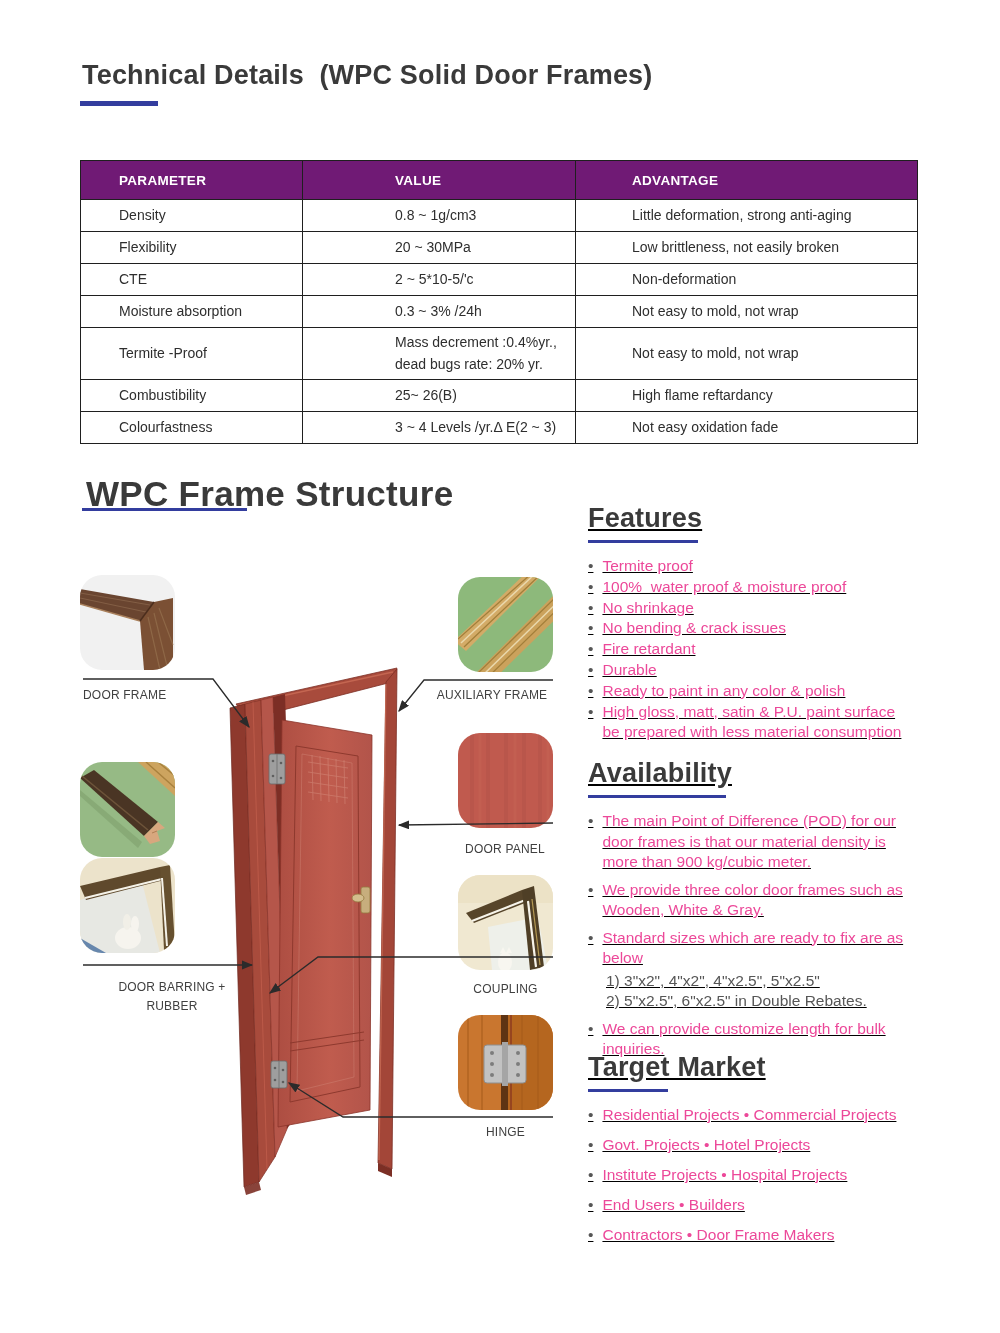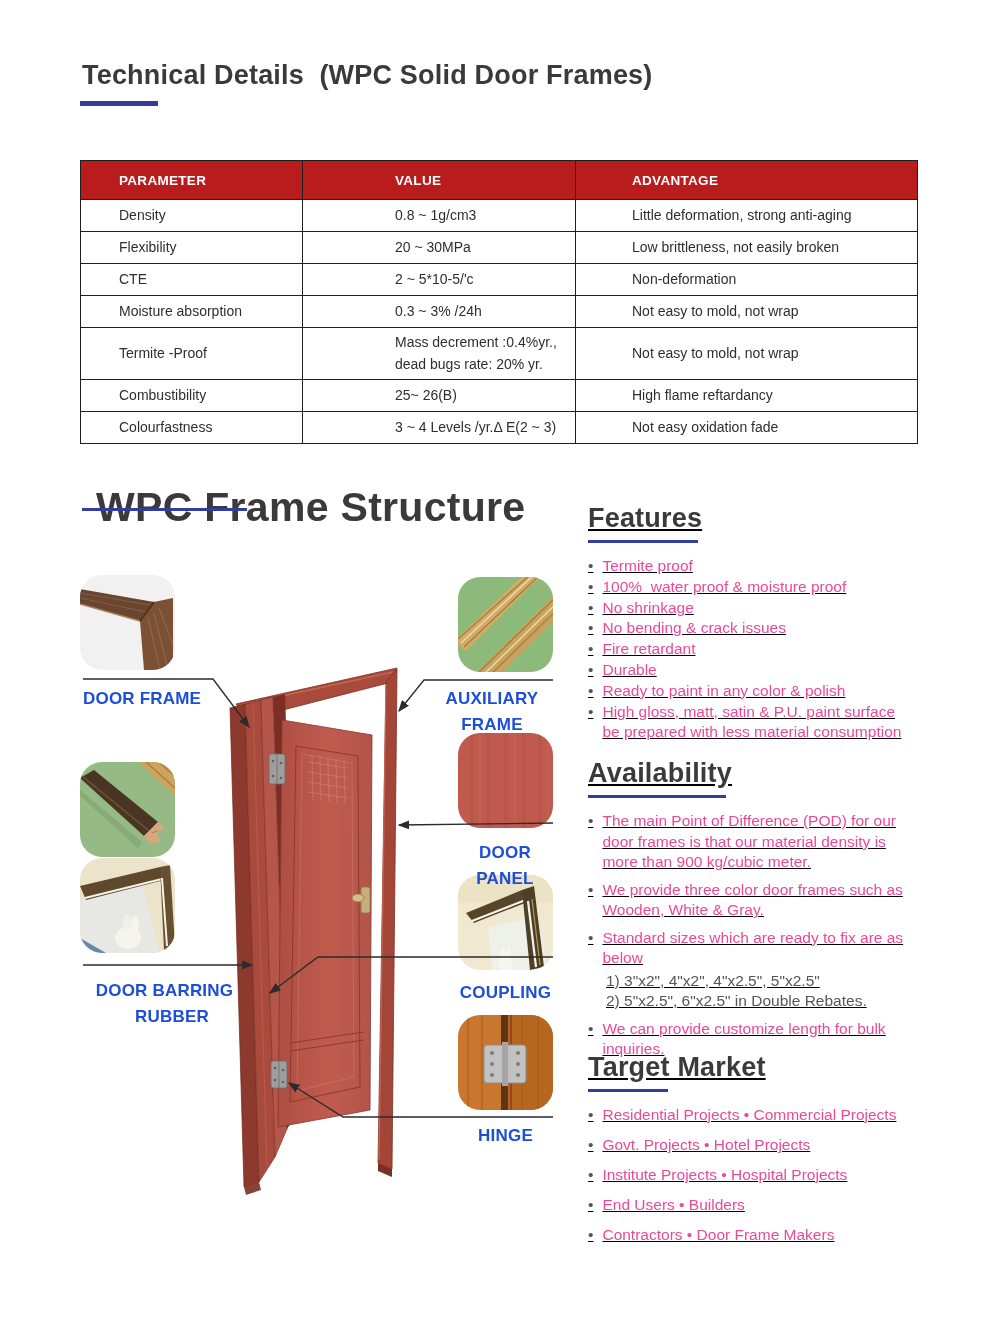--- a/index.html
+++ b/index.html
@@ -7,49 +7,49 @@
     position:relative;width:1000px;height:1333px;margin:0 auto;background:#ffffff;
     font-family:"Liberation Sans","DejaVu Sans",sans-serif;overflow:hidden;
   }
   
   .title{
     position:absolute;left:82px;top:60px;margin:0;
     font-size:27px;font-weight:bold;color:#3a3a3a;letter-spacing:0.2px;white-space:pre;
   }
   .title-underline{position:absolute;left:80px;top:101px;width:78px;height:5px;background:#333d9e;}
   .structure-heading{
-    position:absolute;left:82px;top:470px;margin:14px;
-    font-size:41px;font-weight:bold;color:#3a3a3a;letter-spacing:0.3px;
+    position:absolute;left:82px;top:470px;margin:4px;
+    font-size:35px;font-weight:bold;color:#3a3a3a;letter-spacing:0.3px;
   }
   .structure-underline{position:absolute;left:82px;top:508px;width:165px;height:3px;background:#333d9e;}
 
   
   .spec-table{
     position:absolute;left:80px;top:160px;width:837px;border-collapse:collapse;
     font-size:14px;color:#2e2e2e;table-layout:fixed;
   }
   .spec-table th,.spec-table td{border:1px solid #1f1f1f;margin:0;vertical-align:middle;}
   .spec-table thead th{
-    background:#b91c1c;color:#ffffff;font-size:13.5px;font-weight:bold;height:36px;
+    background:#701a75;color:#ffffff;font-size:13.5px;font-weight:bold;height:36px;
     text-align:left;letter-spacing:0.3px;
   }
   .spec-table td{height:29px;}
   tr.tall td{height:49px;}
   .spec-table th.c1,.spec-table td.c1{padding-left:38px;}
   .spec-table th.c2,.spec-table td.c2{padding-left:92px;}
   .spec-table th.c3,.spec-table td.c3{padding-left:56px;}
   .spec-table td{white-space:pre-line;line-height:1.55;}
 
   
   .thumb{position:absolute;width:95px;height:95px;border-radius:22px;overflow:hidden;}
   .thumb svg{display:block;width:95px;height:95px;}
 
   
   .callout{
-    position:absolute;font-size:17px;font-weight:bold;color:#1d4ed8;
+    position:absolute;font-size:12px;font-weight:normal;color:#404040;
     letter-spacing:0.2px;white-space:pre-line;line-height:1.55;
   }
 
   
   .pointers{position:absolute;left:0;top:0;width:1000px;height:1333px;pointer-events:none;}
   .door-illustration{position:absolute;left:228px;top:650px;width:252px;height:545px;}
 
   
   .col-section{position:absolute;left:588px;width:356px;text-decoration:underline;}
   .col-section h2{margin:0;font-size:27px;font-weight:bold;color:#3a3a3a;letter-spacing:0.2px;}

